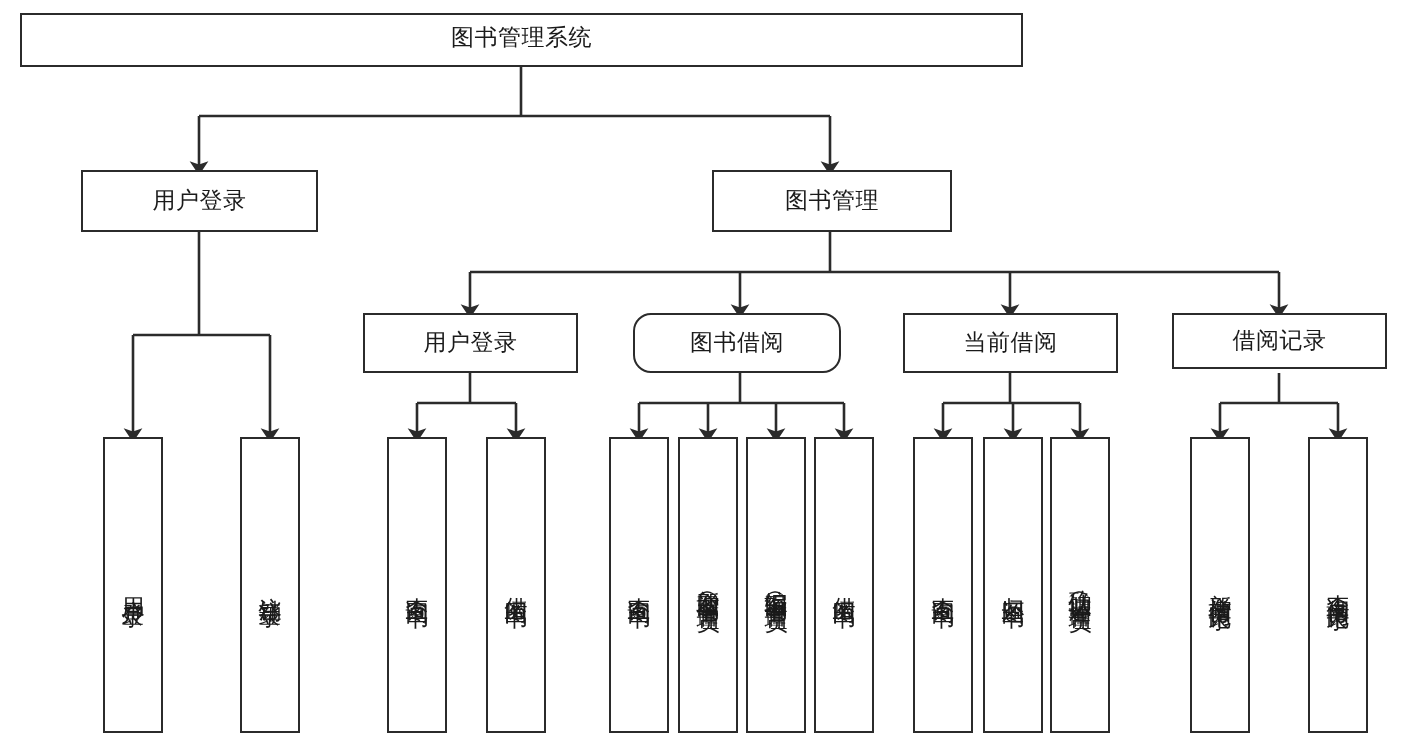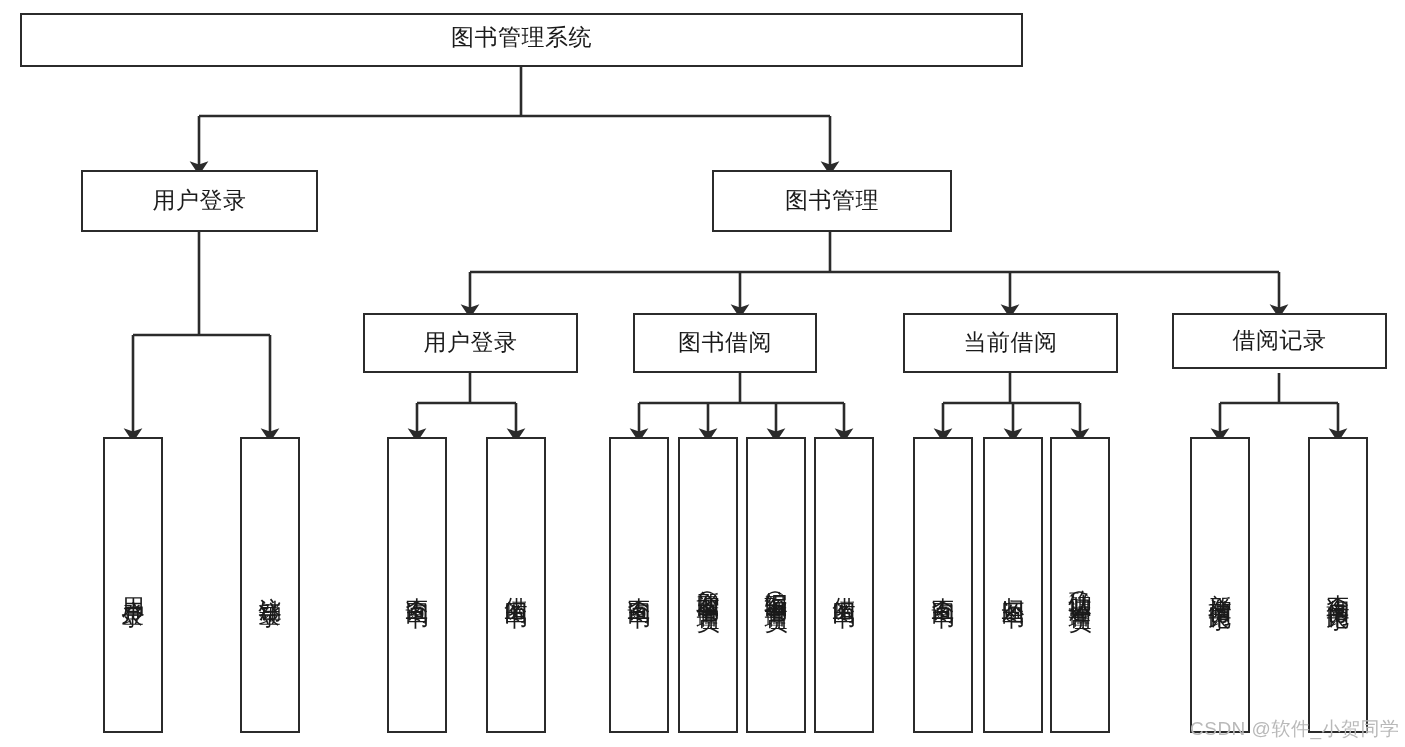--- a/index.html
+++ b/index.html
@@ -119,21 +119,21 @@
       </div>
       <div class="node horiz" style="left: 81px; top: 170px; width: 237px; height: 62px;">
         <span class="node-label">用户登录</span>
       </div>
       <div class="node horiz" style="left: 712px; top: 170px; width: 240px; height: 62px;">
         <span class="node-label">图书管理</span>
       </div>
       <div class="node horiz" style="left: 363px; top: 313px; width: 215px; height: 60px;">
         <span class="node-label">用户登录</span>
       </div>
-      <div class="node horiz" style="left: 633px; top: 313px; width: 184px; height: 60px;">
+      <div class="node horiz" style="left: 633px; top: 313px; width: 208px; height: 60px; border-radius: 18px;">
         <span class="node-label">图书借阅</span>
       </div>
       <div class="node horiz" style="left: 903px; top: 313px; width: 215px; height: 60px;">
         <span class="node-label">当前借阅</span>
       </div>
       <div class="node horiz" style="left: 1172px; top: 313px; width: 215px; height: 56px;">
         <span class="node-label">借阅记录</span>
       </div>
       <div class="node vert" style="left: 103px; top: 437px; width: 60px; height: 296px;">
         <span class="node-label">用户登录</span>
@@ -169,15 +169,14 @@
         <span class="node-label">确认归还（管理员）</span>
       </div>
       <div class="node vert" style="left: 1190px; top: 437px; width: 60px; height: 296px;">
         <span class="node-label">新增借阅记录</span>
       </div>
       <div class="node vert" style="left: 1308px; top: 437px; width: 60px; height: 296px;">
         <span class="node-label">查询借阅记录</span>
       </div>
     </div>
 
-  <div class="watermark" style="left: 1190px; top: 716px; color: rgb(185, 185, 185);">CSDN @软件_小贺同学</div>
 
 </div>
 
 </body></html>

